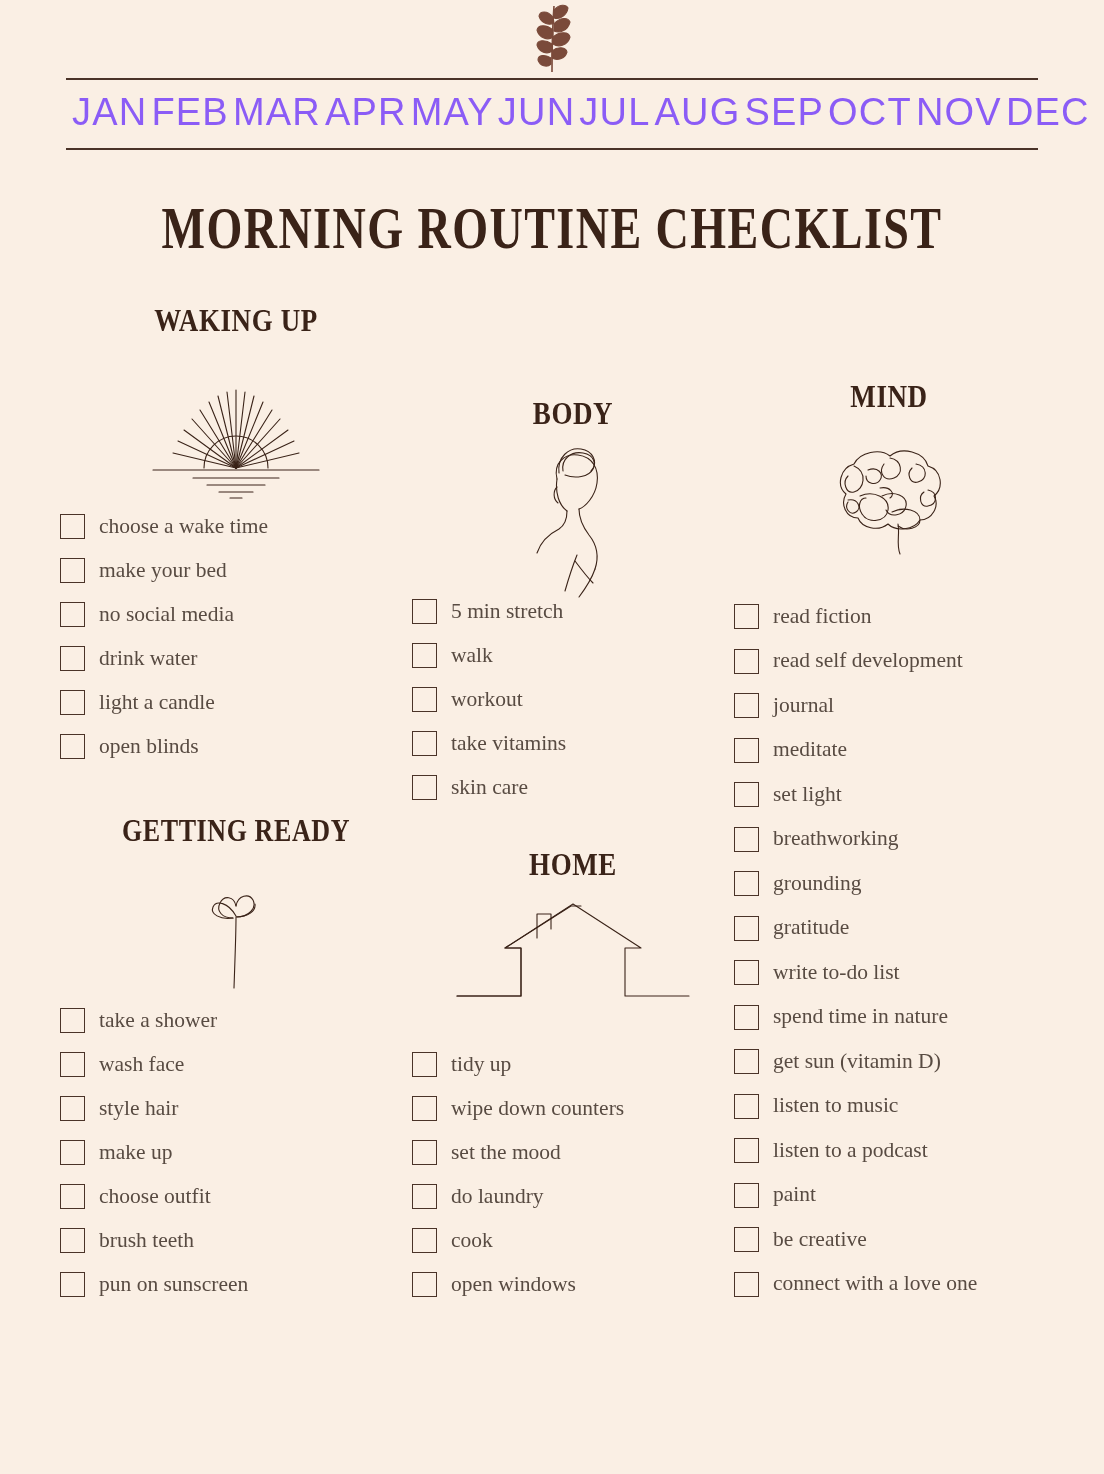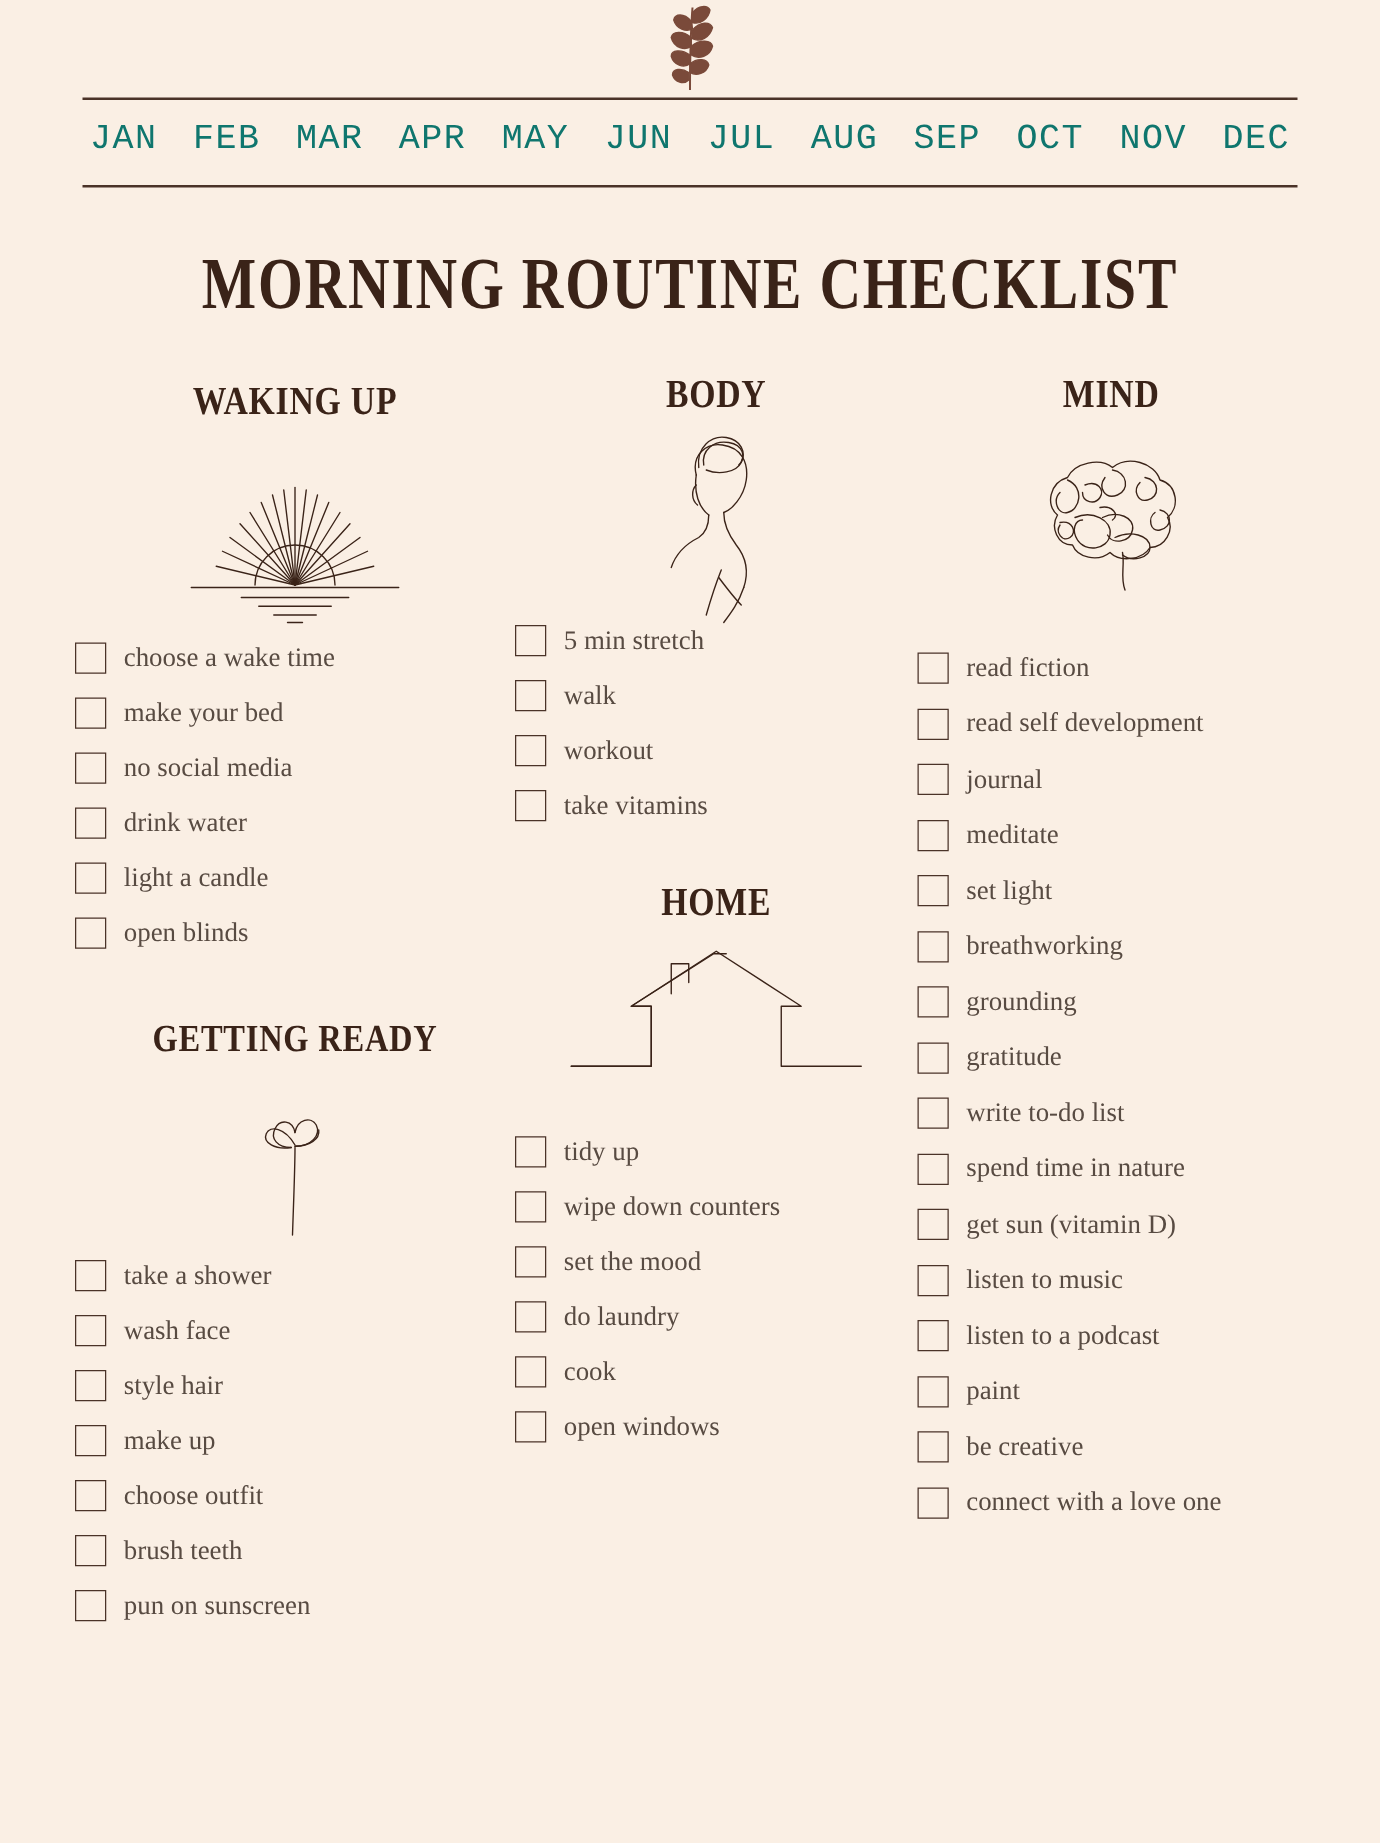--- a/index.html
+++ b/index.html
@@ -38,24 +38,24 @@
     border-top: 2px solid #4a3328;
     border-bottom: 2px solid #4a3328;
     height: 72px;
     display: flex;
     align-items: center;
     justify-content: space-between;
     padding: 0 4px;
     box-sizing: border-box;
   }
   .month {
-    font-family: Liberation Mono, monospace;
-    font-size: 28px;
+    font-family: Liberation Sans, sans-serif;
+    font-size: 38px;
     letter-spacing: 1.2px;
-    color: #0f766e;
+    color: #8b5cf6;
     line-height: 1;
     padding: 2px 2px 6px 2px;
     cursor: pointer;
   }
 
   
   .title {
     text-align: center;
     margin-top: 44px;
     font-family: "Liberation Serif", "DejaVu Serif", serif;
@@ -65,21 +65,21 @@
     color: #3a2318;
     transform: scaleY(1.22) scaleX(0.96);
     transform-origin: center top;
   }
 
   
   .columns {
     position: relative;
     margin-top: 54px;
     display: flex;
-    align-items: flex-start;
+    align-items: flex-end;
     padding: 0 60px;
     box-sizing: border-box;
   }
   .col { position: relative; }
   .col-1 { width: 352px; }
   .col-2 { width: 322px; }
   .col-3 { width: 310px; }
 
   .sec-head {
     text-align: center;
@@ -322,20 +322,24 @@
           <span class="item-label">walk</span>
         </li>
         <li class="item">
           <span class="cbox"></span>
           <span class="item-label">workout</span>
         </li>
         <li class="item">
           <span class="cbox"></span>
           <span class="item-label">take vitamins</span>
         </li>
+        <li class="item">
+          <span class="cbox"></span>
+          <span class="item-label">skin care</span>
+        </li>
       </ul>
 
       <div class="block-gap-2"></div>
 
       <div class="sec-head">HOME</div>
       <div class="icon-box" style="height:152px;padding-top:22px;">
         <svg width="240" height="110" viewBox="0 0 240 110">
           <g class="ln ln-thin">
             <path d="M4 96 L68 96 L68 48 L52 48 L118 6 L128 6 L120 6"></path>
             <path d="M4 96 L68 96 L68 48 L52 48 L120 4 L188 48 L172 48 L172 96 L236 96"></path>

